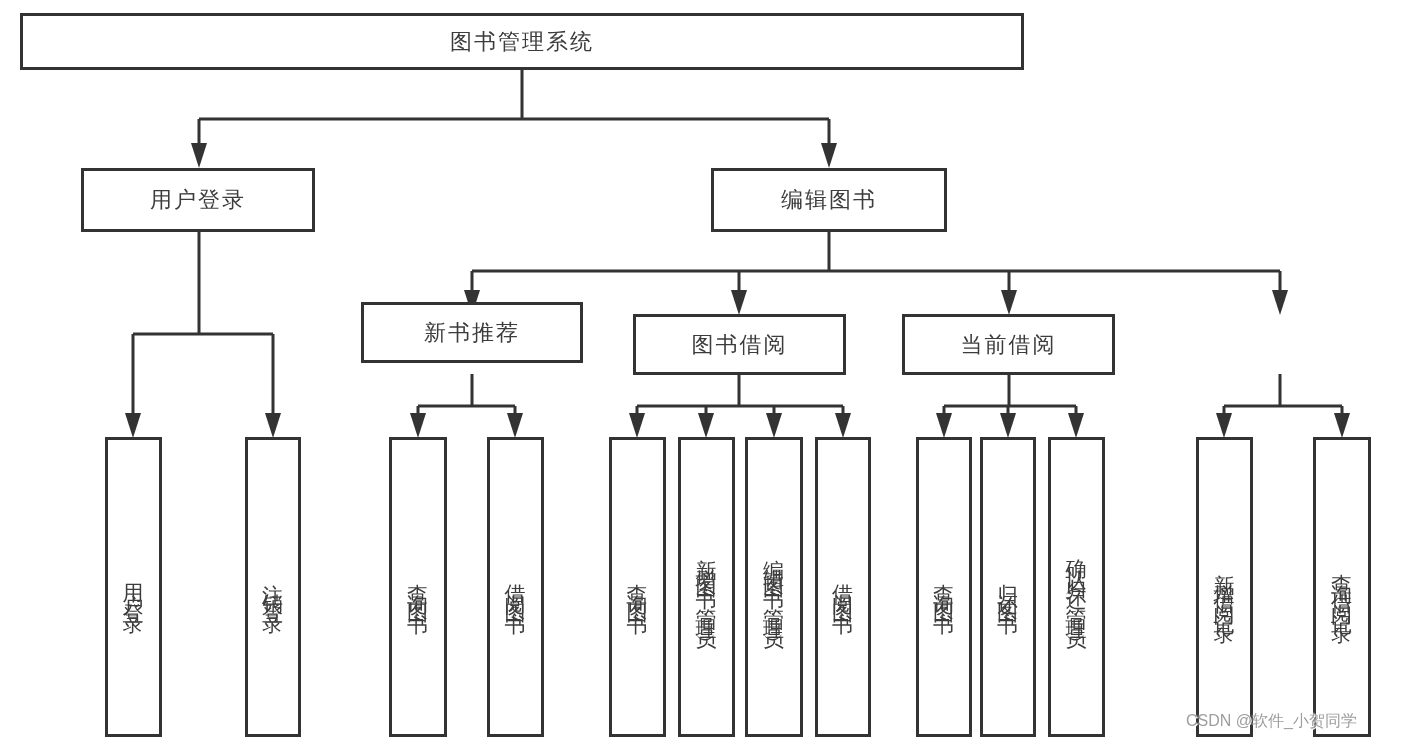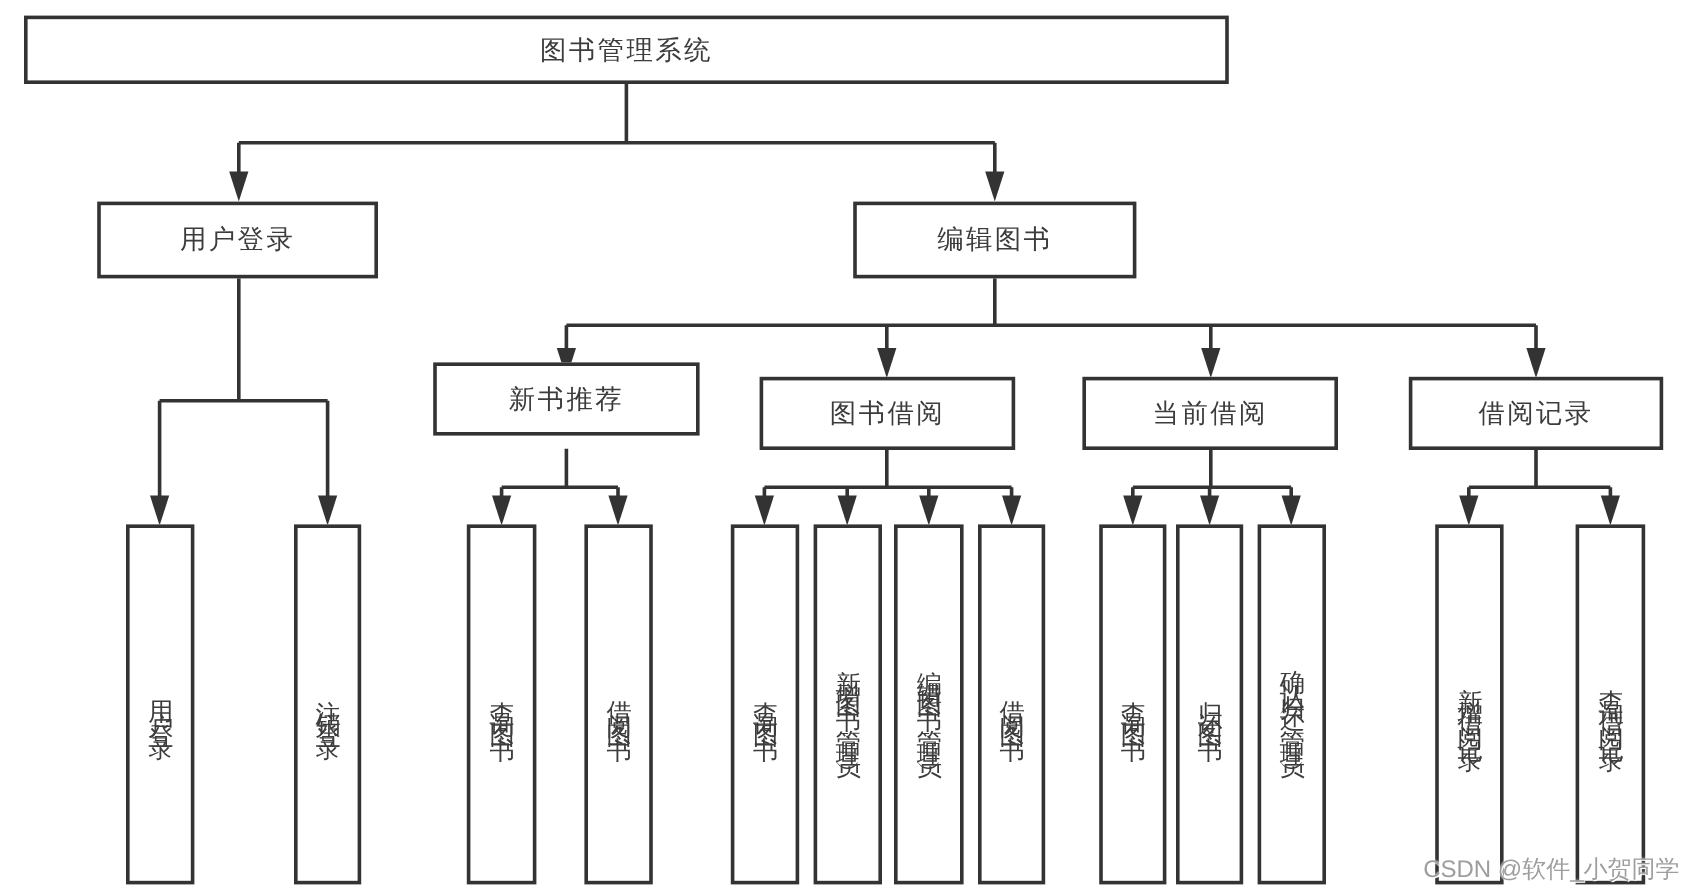--- a/index.html
+++ b/index.html
@@ -42,21 +42,21 @@
     text-orientation: mixed;
     font-size: 21px;
     letter-spacing: 10px;
     line-height: 1;
     white-space: nowrap;
   }
   .watermark {
     position: absolute;
     left: 1186px;
     top: 711px;
-    font-size: 20px;
+    font-size: 16px;
     color: #9e9e9e;
     text-shadow: 0 0 2px #ffffff, 1px 1px 0 #ffffff;
     white-space: nowrap;
     z-index: 3;
   }
 </style>
 </head>
 <body>
 
 <div class="canvas">
@@ -114,23 +114,20 @@
 
   <div class="node h" style="left:361px; top:302px; width:222px; height:61px;">
     <span>新书推荐</span>
   </div>
   <div class="node h" style="left:633px; top:314px; width:213px; height:61px;">
     <span>图书借阅</span>
   </div>
   <div class="node h" style="left:902px; top:314px; width:213px; height:61px;">
     <span>当前借阅</span>
   </div>
-  <div class="node h" style="left:1174px; top:314px; width:212px; height:61px;">
-    <span>借阅记录</span>
-  </div>
 
   <div class="node v" style="left:105px; top:437px; width:57px; height:300px;">
     <span>用户登录</span>
   </div>
   <div class="node v" style="left:245px; top:437px; width:56px; height:300px;">
     <span>注销登录</span>
   </div>
 
   <div class="node v" style="left:389px; top:437px; width:58px; height:300px;">
     <span>查询图书</span>

